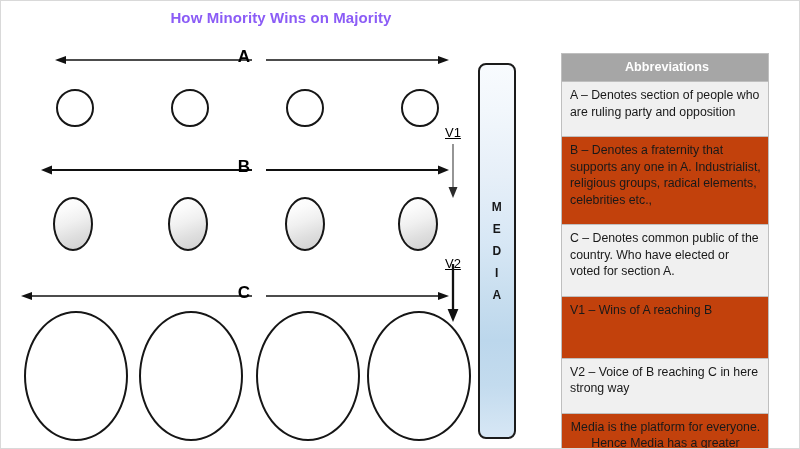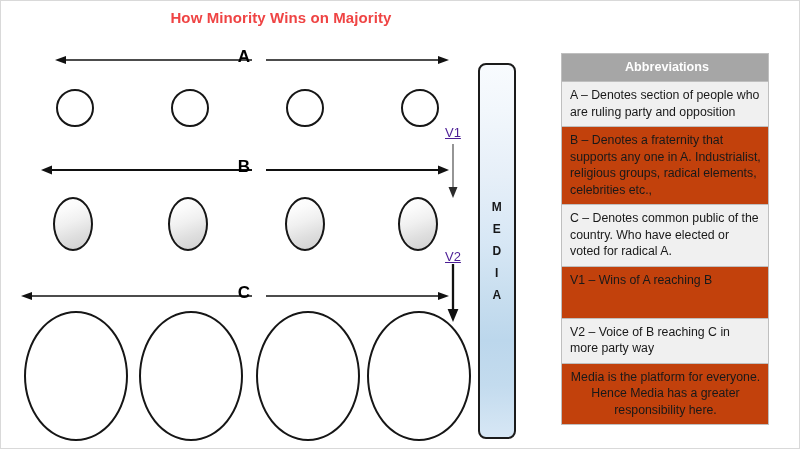--- a/index.html
+++ b/index.html
@@ -22,21 +22,21 @@
 
   
   #page-title {
     position: absolute;
     left: 0;
     top: 8px;
     width: 560px;
     text-align: center;
     font-size: 15px;
     font-weight: bold;
-    color: #ef4444;
+    color: #8b5cf6;
     letter-spacing: 0.1px;
   }
 
   
   .group-label {
     position: absolute;
     font-size: 17px;
     font-weight: bold;
     color: #000000;
     text-align: center;
@@ -81,21 +81,21 @@
     box-sizing: border-box;
     background: #ffffff;
   }
 
   
   .varrow { position: absolute; }
   .varrow svg { display: block; }
   .varrow-label {
     position: absolute;
     font-size: 13px;
-    color: #4c1d95;
+    color: #000000;
     font-family: "Liberation Sans", sans-serif;
     text-decoration: underline;
   }
 
   
   #media-bar {
     position: absolute;
     left: 477px;
     top: 62px;
     width: 38px;
@@ -141,21 +141,21 @@
   #abbrev-table .thead {
     background: #a6a6a6;
     color: #ffffff;
     font-weight: bold;
     font-size: 12.6px;
     text-align: center;
     padding: 6px 4px 7px 8px;
     border-bottom: 1px solid #bfbfbf;
   }
   #abbrev-table .trow {
-    padding: 5px 7px 6px 8px;
+    padding: 5px 7px 16px 8px;
     border-bottom: 1px solid #bfbfbf;
     line-height: 16.5px;
   }
   #abbrev-table .trow:last-child { border-bottom: none; text-align: center; }
   #abbrev-table .shade { background: #f0f0f0; }
   #abbrev-table .plain { background: #c2410c; }
   .row-v1 { min-height: 40px; }
 </style>
 </head>
 <body>
@@ -207,21 +207,21 @@
     </svg>
   </div>
 
   <div class="shape-row">
     <div class="ellipse-b" style="left:52px;  top:196px;"></div>
     <div class="ellipse-b" style="left:167px; top:196px;"></div>
     <div class="ellipse-b" style="left:284px; top:196px;"></div>
     <div class="ellipse-b" style="left:397px; top:196px;"></div>
   </div>
 
-  <div class="varrow-label" style="left:444px; top:248px;">V2</div>
+  <div class="varrow-label" style="left:444px; top:255px;">V2</div>
   <div class="varrow" style="left:444px; top:263px;">
     <svg width="16" height="58" viewBox="0 0 16 58">
       <line x1="8" y1="0" x2="8" y2="48" stroke="#111111" stroke-width="2.3"></line>
       <polygon points="8,58 2.6,45 13.4,45" fill="#111111"></polygon>
     </svg>
   </div>
 
   <div class="hl-arrow" style="left:20px; top:289px; width:231px;">
     <svg width="231" height="12" viewBox="0 0 231 12">
       <line x1="9" y1="6" x2="231" y2="6" stroke="#111111" stroke-width="1.6"></line>
@@ -248,19 +248,19 @@
     <span class="media-letter">E</span>
     <span class="media-letter">D</span>
     <span class="media-letter">I</span>
     <span class="media-letter">A</span>
   </div>
 
   <div id="abbrev-table">
     <div class="thead">Abbreviations</div>
     <div class="trow shade">A – Denotes section of people who are ruling party and opposition</div>
     <div class="trow plain">B – Denotes a fraternity that supports any one in A. Industrialist, religious groups, radical elements, celebrities etc.,</div>
-    <div class="trow shade">C – Denotes common public of the country. Who have elected or voted for radical A.</div>
+    <div class="trow shade">C – Denotes common public of the country. Who have elected or voted for section A.</div>
     <div class="trow plain row-v1">V1 – Wins of A reaching B</div>
-    <div class="trow shade">V2 – Voice of B reaching C in more party way</div>
+    <div class="trow shade">V2 – Voice of B reaching C in here strong way</div>
     <div class="trow plain">Media is the platform for everyone. Hence Media has a greater responsibility here.</div>
   </div>
 
 </div>
 
 </body></html>

